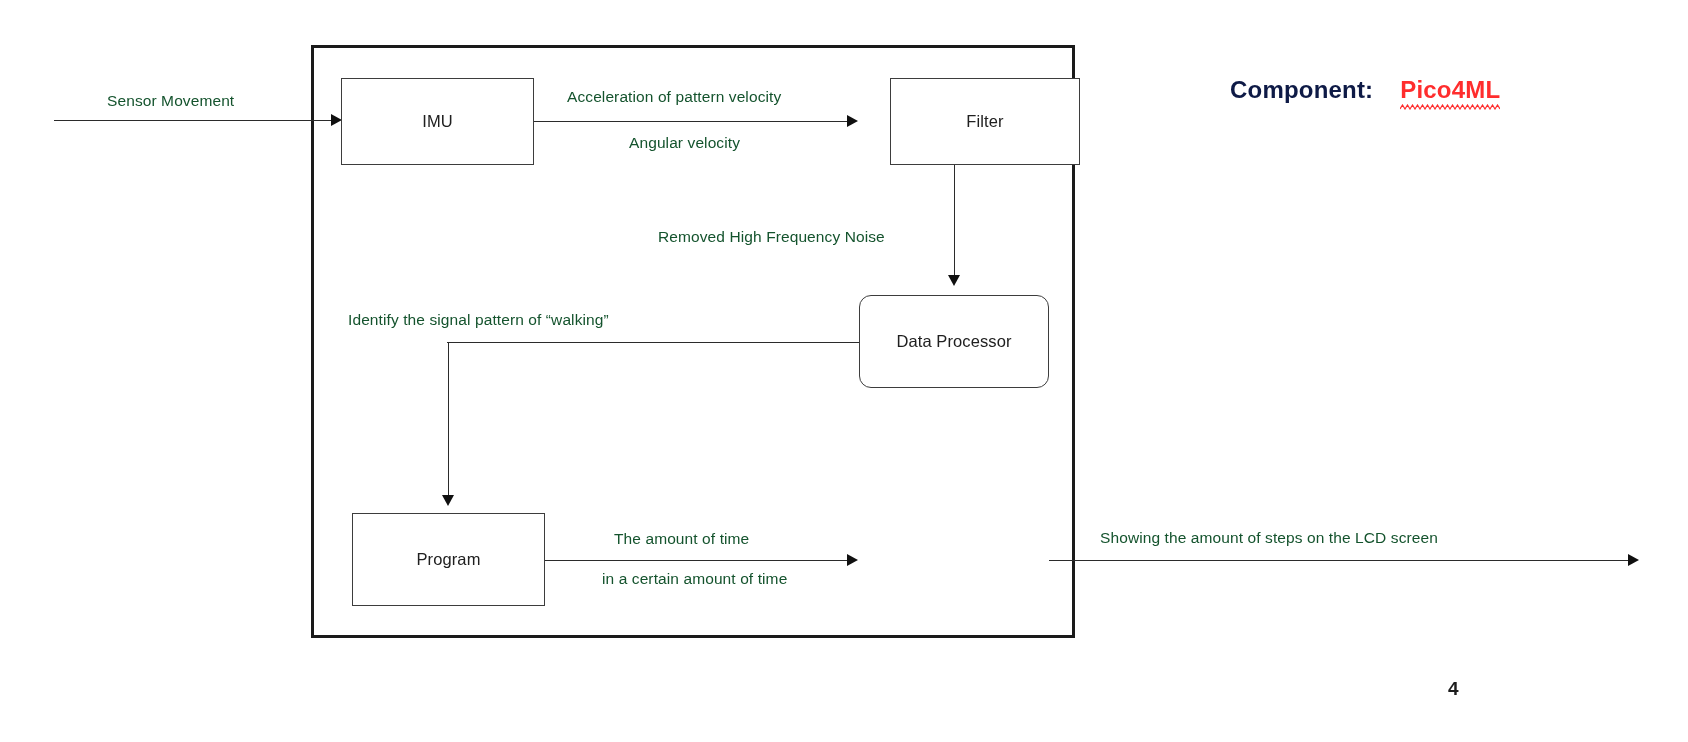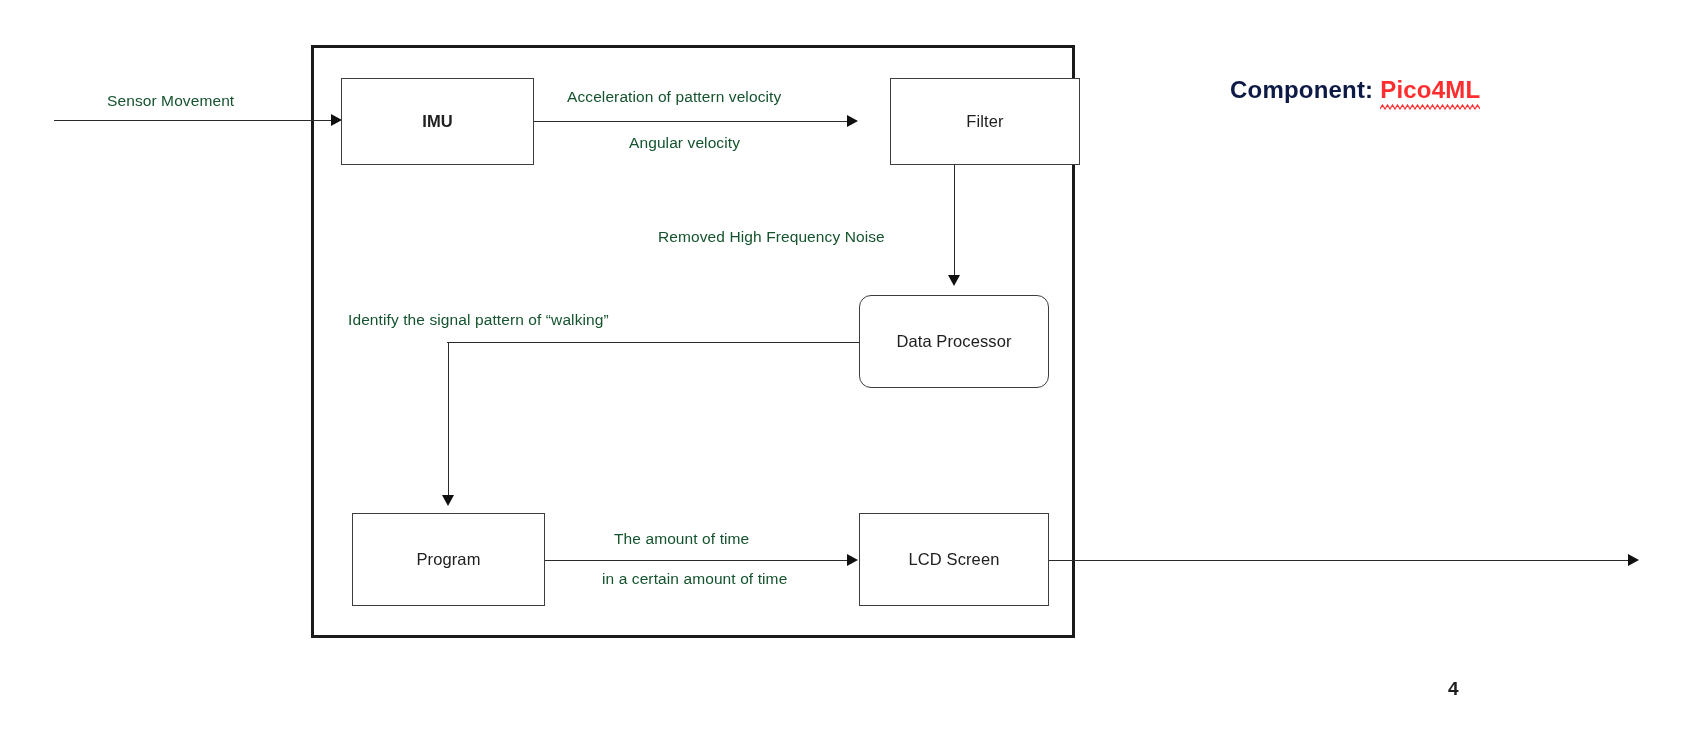--- a/index.html
+++ b/index.html
@@ -38,21 +38,21 @@
     display: flex;
     align-items: center;
     justify-content: center;
   }
   .node-label {
     font-size: 16.5px;
     color: #202020;
     letter-spacing: 0.1px;
     white-space: nowrap;
   }
-  #node-imu      { left: 341px; top: 78px;  width: 193px; height: 87px; font-weight: bold; }
+  #node-imu      { left: 341px; top: 78px;  width: 193px; height: 87px; }
   #node-filter   { left: 890px; top: 78px;  width: 190px; height: 87px; }
   #node-dataproc { left: 859px; top: 295px; width: 190px; height: 93px; border-radius: 12px; }
   #node-program  { left: 352px; top: 513px; width: 193px; height: 93px; }
   #node-lcd      { left: 859px; top: 513px; width: 190px; height: 93px; }
 
   
   .hline {
     position: absolute;
     height: 0;
     border-top: 1.5px solid #2b2b2b;
@@ -95,20 +95,21 @@
     font-weight: 600;
     color: #0e1a46;
     white-space: nowrap;
     letter-spacing: 0.2px;
   }
   .component-note .value {
     color: #ff2d2d;
     font-weight: 700;
     position: relative;
     padding-bottom: 2px;
+    margin-left: 20px;
   }
   .squiggle {
     position: absolute;
     left: 0;
     right: 0;
     bottom: -5px;
     height: 6px;
     display: block;
   }
   
@@ -160,24 +161,22 @@
 
   <div class="node" id="node-program">
     <span class="node-label">Program</span>
   </div>
 
   <div class="edge-label" style="left:614px; top:530px;">The amount of time</div>
   <div class="edge-label" style="left:602px; top:570px;">in a certain amount of time</div>
   <div class="hline" style="left:545px; top:560px; width:303px;"></div>
   <div class="arrow-right" style="left:847px; top:554px;"></div>
 
-  <div class="node" id="node-lcd">
-    <span class="node-label">LCD Screen</span>
-  </div>
 
+  <div class="edge-label" style="left:1100px; top:529px;">Showing the amount of steps on the LCD screen</div>
   <div class="hline" style="left:1049px; top:560px; width:586px;"></div>
   <div class="arrow-right" style="left:1628px; top:554px;"></div>
 
   <div class="component-note">
     <span>Component:</span>
     <span class="value">
       <span>Pico4ML</span>
       <svg class="squiggle" viewBox="0 0 100 6" preserveAspectRatio="none">
         <path d="M0,5 L2.5,1 L5,5 L7.5,1 L10,5 L12.5,1 L15,5 L17.5,1 L20,5 L22.5,1 L25,5 L27.5,1 L30,5 L32.5,1 L35,5 L37.5,1 L40,5 L42.5,1 L45,5 L47.5,1 L50,5 L52.5,1 L55,5 L57.5,1 L60,5 L62.5,1 L65,5 L67.5,1 L70,5 L72.5,1 L75,5 L77.5,1 L80,5 L82.5,1 L85,5 L87.5,1 L90,5 L92.5,1 L95,5 L97.5,1 L100,5" fill="none" stroke="#ff2d2d" stroke-width="1.2" vector-effect="non-scaling-stroke"></path>
       </svg>

